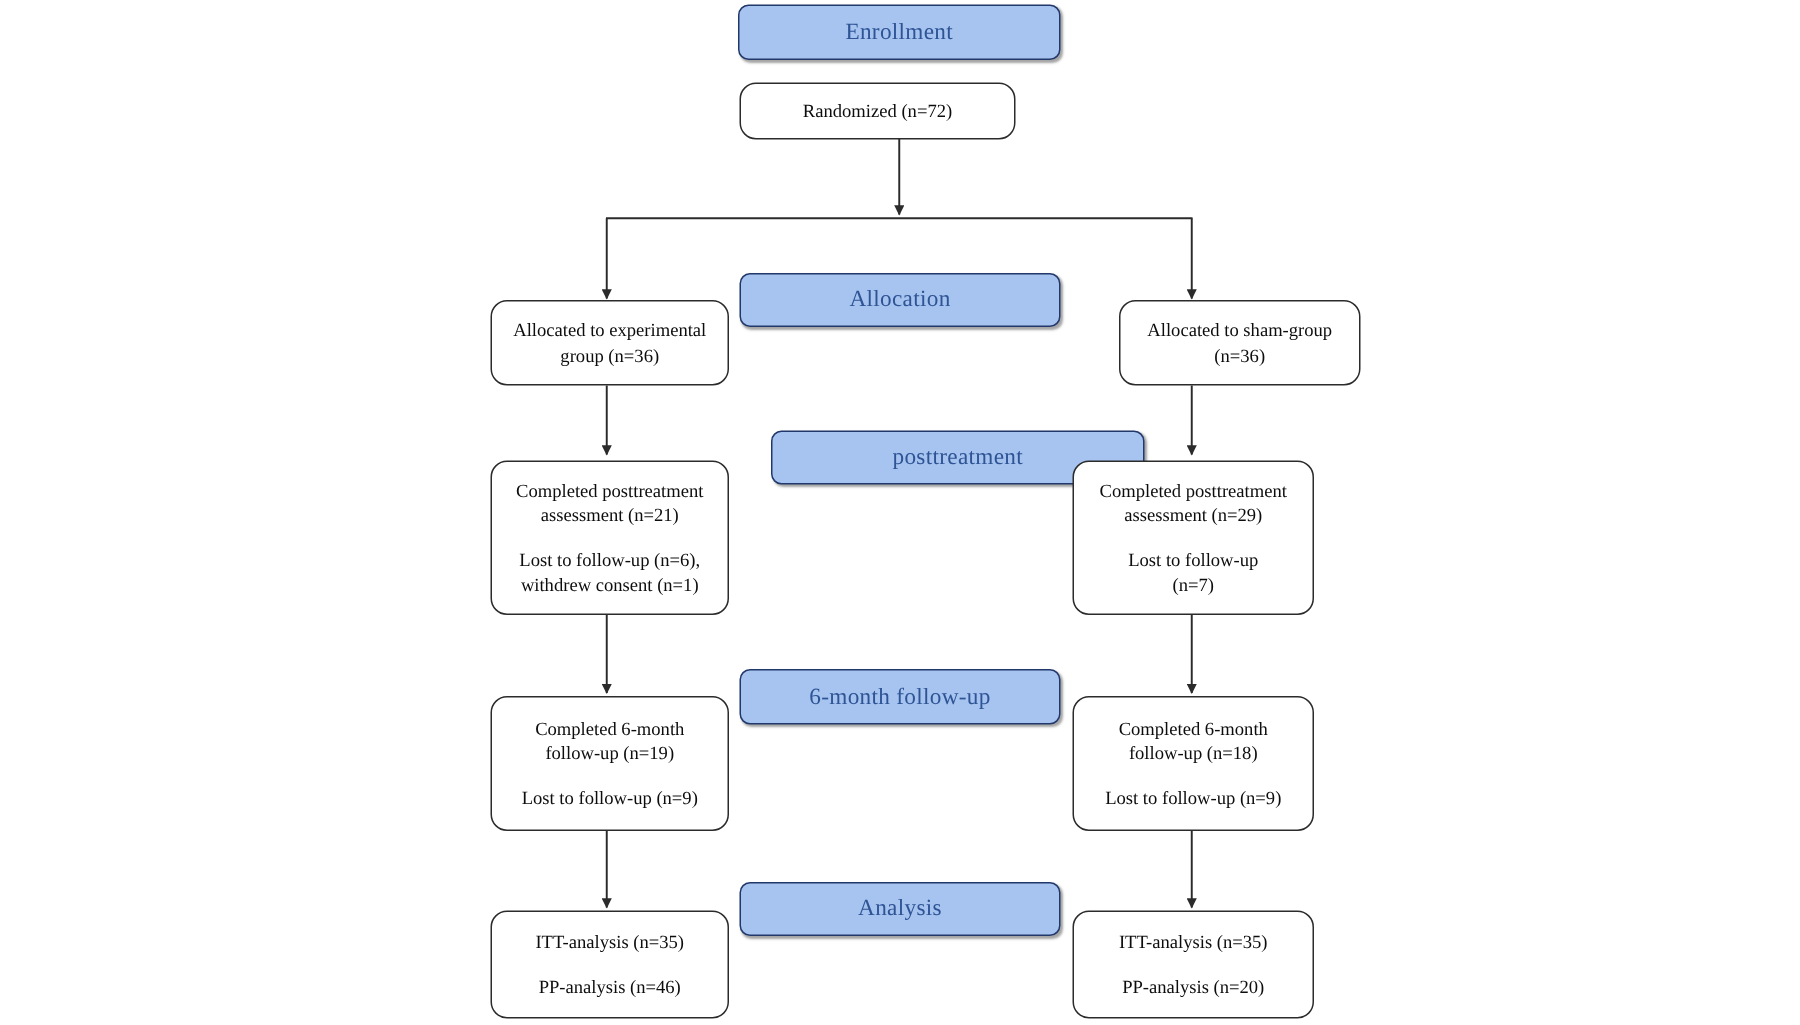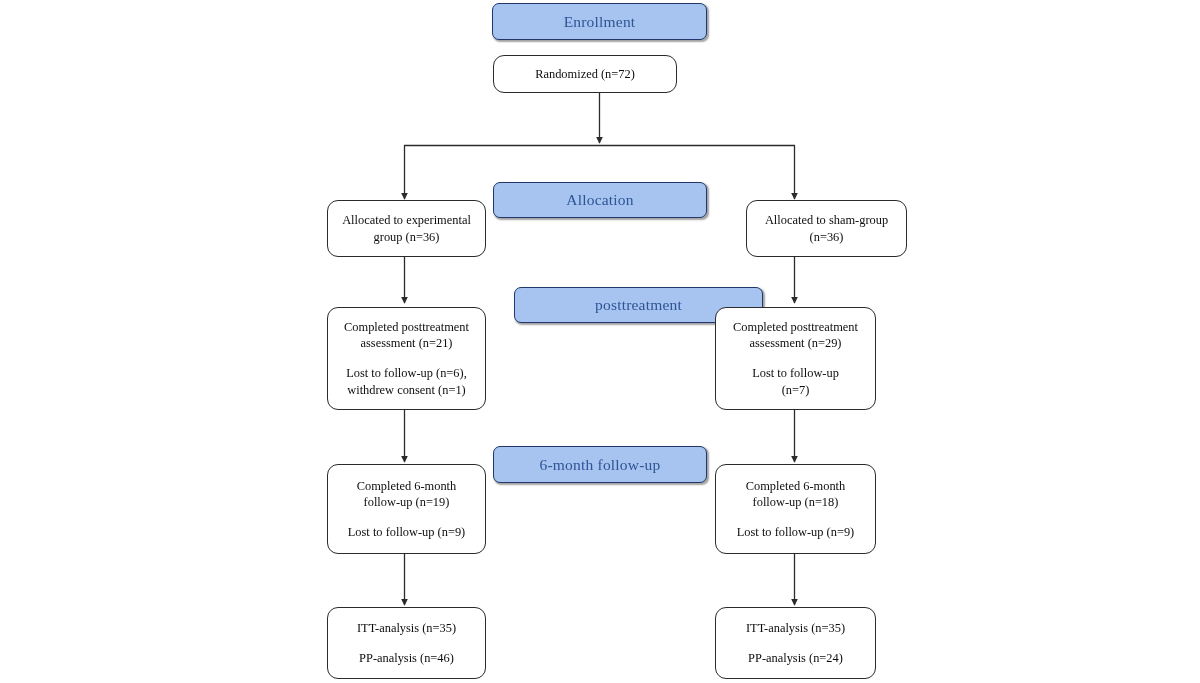--- a/index.html
+++ b/index.html
@@ -98,20 +98,23 @@
   </div>
 
   <div class="node stage" style="left:514px; top:287px; width:249px; height:36px;">
     <span>posttreatment</span>
   </div>
 
   <div class="node stage" style="left:493px; top:446px; width:214px; height:37px;">
     <span>6-month follow-up</span>
   </div>
 
+  <div class="node stage" style="left:493px; top:588px; width:214px; height:36px;">
+    <span>Analysis</span>
+  </div>
 
   <div class="node box" style="left:493px; top:55px; width:184px; height:38px;">
     <span class="line">Randomized (n=72)</span>
   </div>
 
   <div class="node box" style="left:327px; top:200px; width:159px; height:57px;">
     <span class="line">Allocated to experimental</span>
     <span class="line">group (n=36)</span>
   </div>
 
@@ -152,16 +155,16 @@
   <div class="node box" style="left:715px; top:464px; width:161px; height:90px;">
     <span class="line">Completed 6-month</span>
     <span class="line">follow-up  (n=18)</span>
     <span class="gap"></span>
     <span class="line">Lost to follow-up (n=9)</span>
   </div>
 
   <div class="node box" style="left:715px; top:607px; width:161px; height:72px;">
     <span class="line">ITT-analysis (n=35)</span>
     <span class="gap"></span>
-    <span class="line">PP-analysis (n=24)</span>
+    <span class="line">PP-analysis (n=20)</span>
   </div>
 
 </div>
 
 </body></html>

